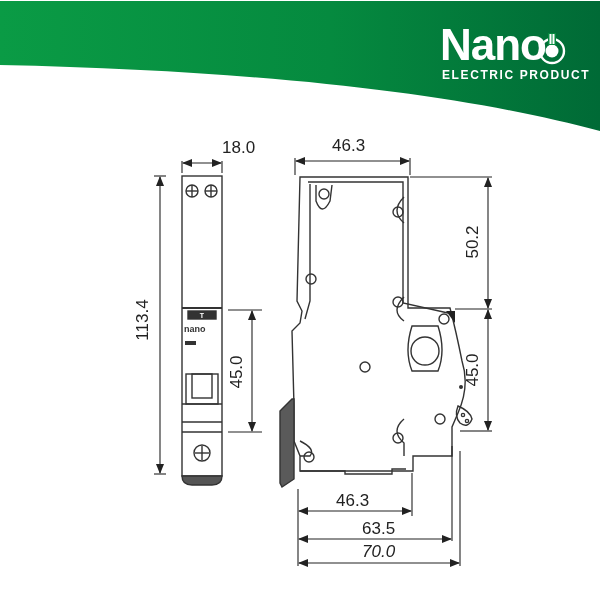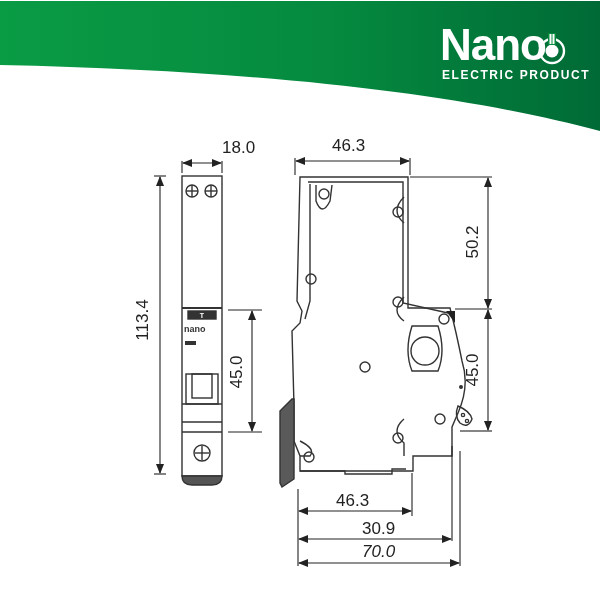--- a/index.html
+++ b/index.html
@@ -159,16 +159,16 @@
     </g>
   </svg>
 
   <div class="dim-label" style="left:184px; top:138px;margin-left:38px;">18.0</div>
   <div class="dim-label v" style="left:122px; top:310px;">113.4</div>
   <div class="dim-label v" style="left:220px; top:362px;">45.0</div>
   <div class="dim-label" style="left:332px; top:136px;">46.3</div>
   <div class="dim-label v" style="left:456px; top:232px;">50.2</div>
   <div class="dim-label v" style="left:456px; top:360px;">45.0</div>
   <div class="dim-label" style="left:336px; top:491px;">46.3</div>
-  <div class="dim-label" style="left:362px; top:519px;">30.9</div>
+  <div class="dim-label" style="left:362px; top:519px;">63.5</div>
   <div class="dim-label" style="left:362px; top:542px;font-style:italic;">70.0</div>
 
 </div>
 
 </body></html>

